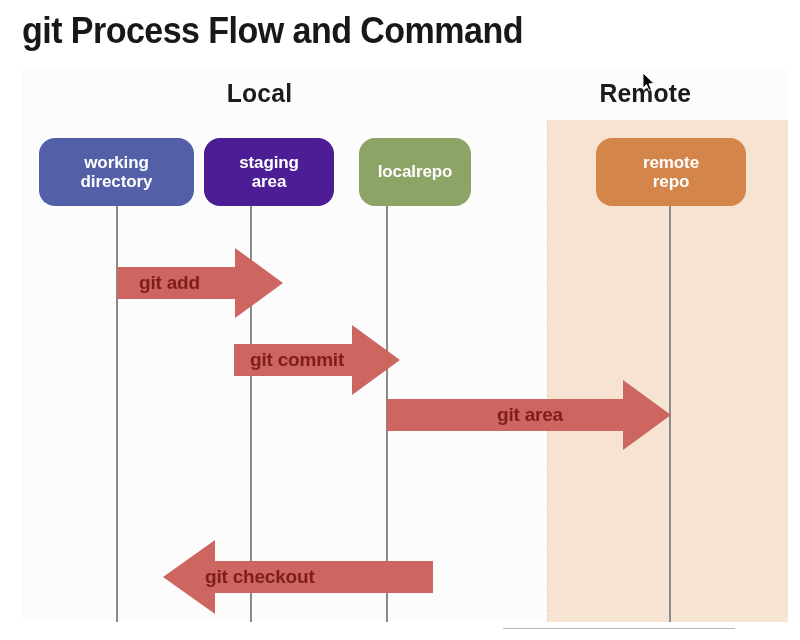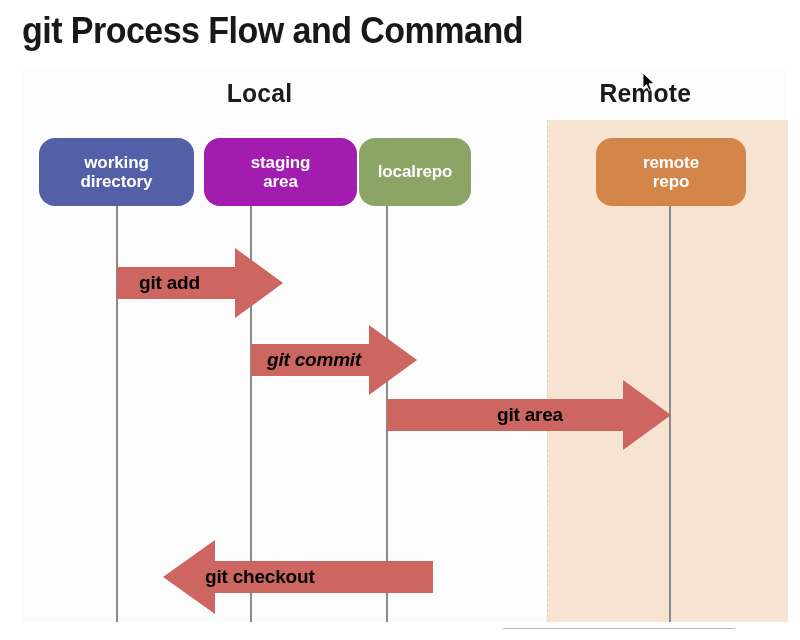--- a/index.html
+++ b/index.html
@@ -92,32 +92,32 @@
     justify-content: center;
     text-align: center;
     font-size: 17px;
     font-weight: 700;
     line-height: 1.12;
     letter-spacing: -0.1px;
     box-sizing: border-box;
     padding: 0 6px;
   }
   #node-working   { left: 17px;  width: 155px; background: #5360a8; }
-  #node-staging   { left: 182px; width: 153px; background: #a21caf; text-align: center; }
+  #node-staging   { left: 182px; width: 130px; background: #4c1d95; text-align: center; }
   #node-localrepo { left: 337px; width: 112px; background: #8da467; }
   #node-remote    { left: 574px; width: 150px; background: #d4864a; }
 
   
   .arrow {
     position: absolute;
   }
   .arrow svg { display: block; overflow: visible; }
   .arrow-label {
     position: absolute;
-    color: #000000;
+    color: #7f1d1d;
     font-size: 19px;
     font-weight: 700;
     white-space: nowrap;
     letter-spacing: -0.2px;
     top: 50%;
     transform: translateY(-50%);
   }
   
   #bottom-rule {
     position: absolute;
@@ -160,21 +160,21 @@
     <div class="node" id="node-localrepo">localrepo</div>
     <div class="node" id="node-remote">remote<br>repo</div>
 
     <div class="arrow" style="left:95px; top:178px; width:166px; height:70px;">
       <svg width="166" height="70" viewBox="0 0 166 70">
         <polygon points="0,19 118,19 118,0 166,35 118,70 118,51 0,51" fill="#cd6560"></polygon>
       </svg>
       <span class="arrow-label" style="left:22px;">git add</span>
     </div>
 
-    <div class="arrow" style="left:229px; top:255px; width:166px; height:70px;font-style:italic;">
+    <div class="arrow" style="left:212px; top:255px; width:166px; height:70px;">
       <svg width="166" height="70" viewBox="0 0 166 70">
         <polygon points="0,19 118,19 118,0 166,35 118,70 118,51 0,51" fill="#cd6560"></polygon>
       </svg>
       <span class="arrow-label" style="left:16px;">git commit</span>
     </div>
 
     <div class="arrow" style="left:365px; top:310px; width:284px; height:70px;">
       <svg width="284" height="70" viewBox="0 0 284 70">
         <polygon points="0,19 236,19 236,0 284,35 236,70 236,51 0,51" fill="#cd6560"></polygon>
       </svg>

